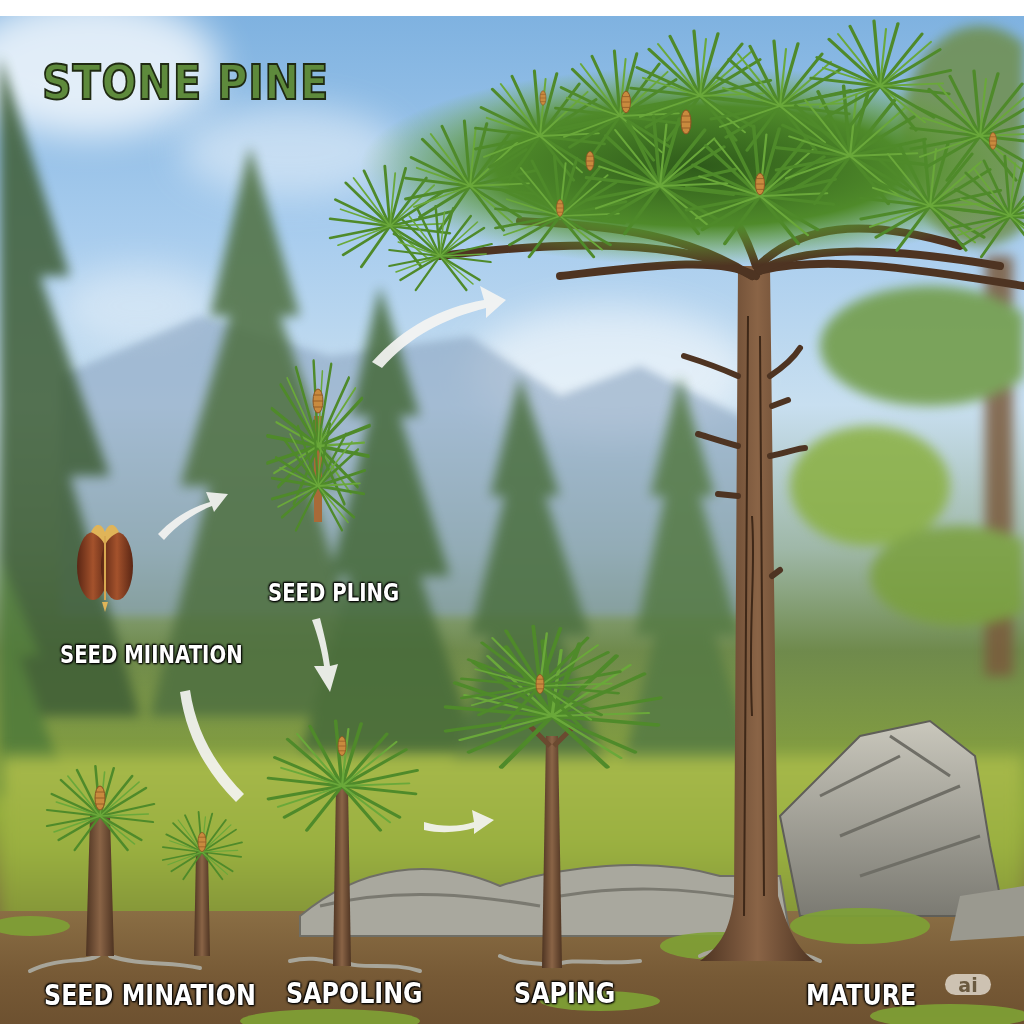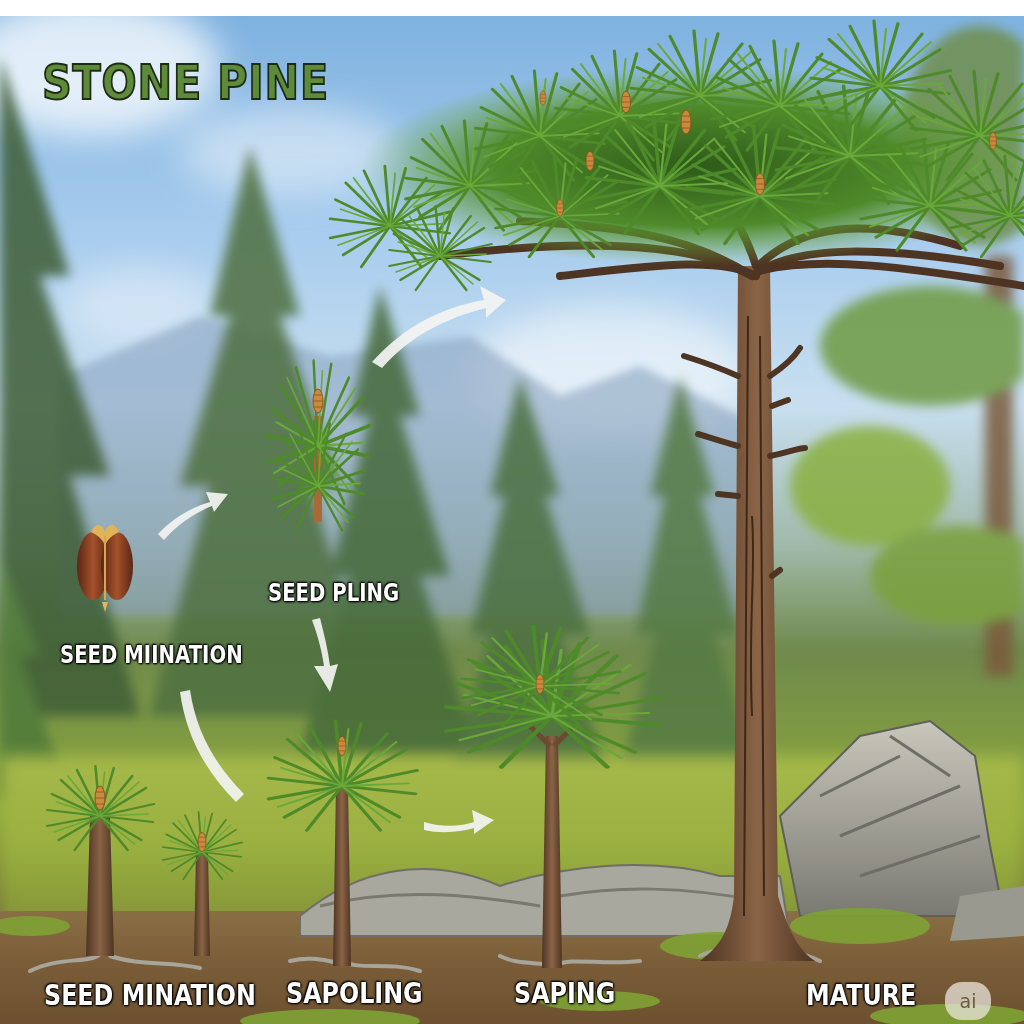--- a/index.html
+++ b/index.html
@@ -9,21 +9,21 @@
   .cloud { position: absolute; border-radius: 50%; background: rgba(255,255,255,0.75); filter: blur(18px); }
   .bgtree { position: absolute; filter: blur(6px); opacity: 0.85; }
   .mountain { position: absolute; filter: blur(4px); }
   .meadow { position: absolute; left: 0; top: 740px; width: 1024px; height: 180px; background: linear-gradient(180deg, #a6b84a 0%, #9ab040 50%, #7f8f36 100%); filter: blur(8px); }
   .ground { position: absolute; left: 0; top: 895px; width: 1024px; height: 129px; background: linear-gradient(180deg, #8a6e44 0%, #775a36 50%, #6a4e2e 100%); }
   .layer { position: absolute; left: 0; top: 0; }
   .title { position: absolute; left: 42px; top: 38px; font-family: "DejaVu Sans", sans-serif; font-weight: bold; font-size: 48px; letter-spacing: 1px; color: #5e8a3c; -webkit-text-stroke: 2px #1f2a12; transform: scaleX(0.86); transform-origin: left top; }
   .label { position: absolute; font-family: "DejaVu Sans", sans-serif; font-weight: bold; color: #ffffff; text-shadow: 0 0 3px #000, 0 0 3px #000, 1px 1px 2px #000, -1px -1px 2px #000; transform: scaleX(0.82); transform-origin: left top; white-space: nowrap; }
   .label.small { font-size: 24px; }
   .label.big { font-size: 29px; }
-  .ai-badge { position: absolute; left: 945px; top: 958px; width: 46px; height: 38px; border-radius: 17px; background: rgba(235,230,220,0.75); display: flex; align-items: center; justify-content: center; font-family: "DejaVu Sans", sans-serif; font-weight: normal; font-size: 19px; color: #6a5a40; margin-top: 8px; }
+  .ai-badge { position: absolute; left: 945px; top: 958px; width: 46px; height: 21px; border-radius: 17px; background: rgba(235,230,220,0.75); display: flex; align-items: center; justify-content: center; font-family: "DejaVu Sans", sans-serif; font-weight: bold; font-size: 19px; color: #6a5a40; }
 </style>
 </head>
 <body>
 
 <div class="scene">
 
   <div class="cloud" style="left:-40px;top:-20px;width:260px;height:140px;"></div>
   <div class="cloud" style="left:180px;top:90px;width:220px;height:90px;opacity:.6"></div>
   <div class="cloud" style="left:470px;top:290px;width:280px;height:130px;opacity:.7"></div>
   <div class="cloud" style="left:60px;top:250px;width:160px;height:80px;opacity:.5"></div>

